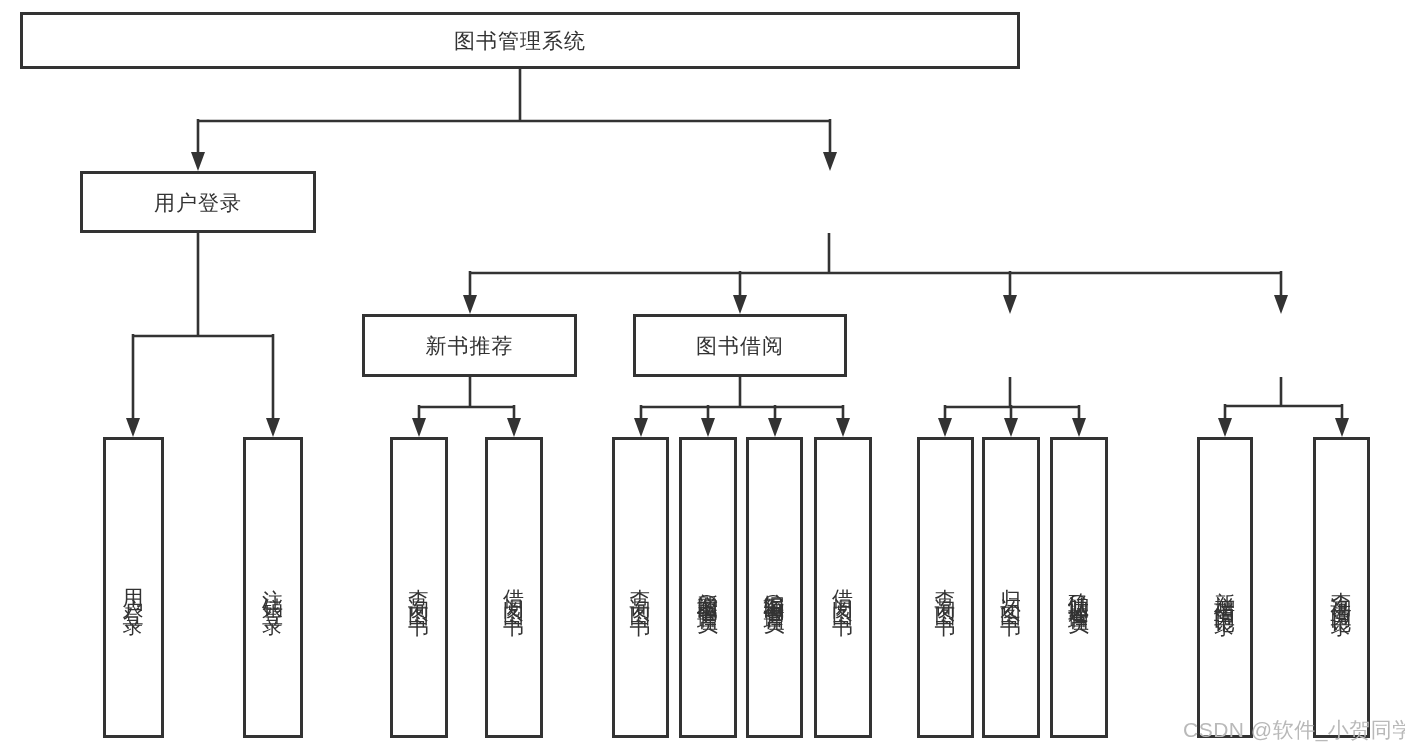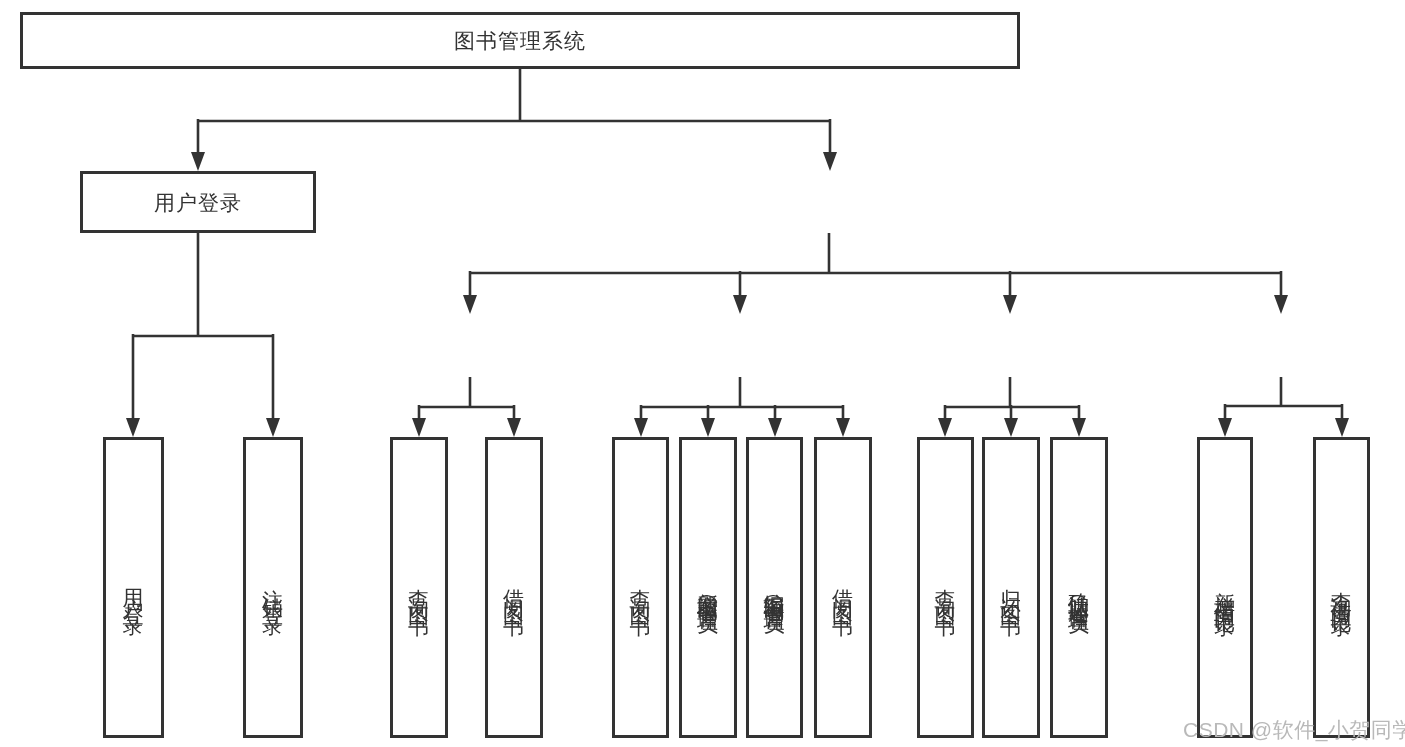--- a/index.html
+++ b/index.html
@@ -86,20 +86,22 @@
       M768 418 L782 418 L775 437 Z M836 418 L850 418 L843 437 Z
       M938 418 L952 418 L945 437 Z M1004 418 L1018 418 L1011 437 Z
       M1072 418 L1086 418 L1079 437 Z
       M1218 418 L1232 418 L1225 437 Z M1335 418 L1349 418 L1342 437 Z"></path>
   </svg>
 
   <div class="box h" style="left:20px;top:12px;width:1000px;height:57px">图书管理系统</div>
 
   <div class="box h" style="left:80px;top:171px;width:236px;height:62px">用户登录</div>
 
+  <div class="box h" style="left:362px;top:314px;width:215px;height:63px">新书推荐</div>
+  <div class="box h" style="left:633px;top:314px;width:214px;height:63px">图书借阅</div>
 
   <div class="box v" style="left:103px;top:437px;width:61px;height:301px">用户登录</div>
   <div class="box v" style="left:243px;top:437px;width:60px;height:301px">注销登录</div>
 
   <div class="box v" style="left:390px;top:437px;width:58px;height:301px">查询图书</div>
   <div class="box v" style="left:485px;top:437px;width:58px;height:301px">借阅图书</div>
 
   <div class="box v" style="left:612px;top:437px;width:57px;height:301px">查询图书</div>
   <div class="box v ls-s" style="left:679px;top:437px;width:58px;height:301px">新增图书（管理员）</div>
   <div class="box v ls-s" style="left:746px;top:437px;width:57px;height:301px">编辑图书（管理员）</div>

